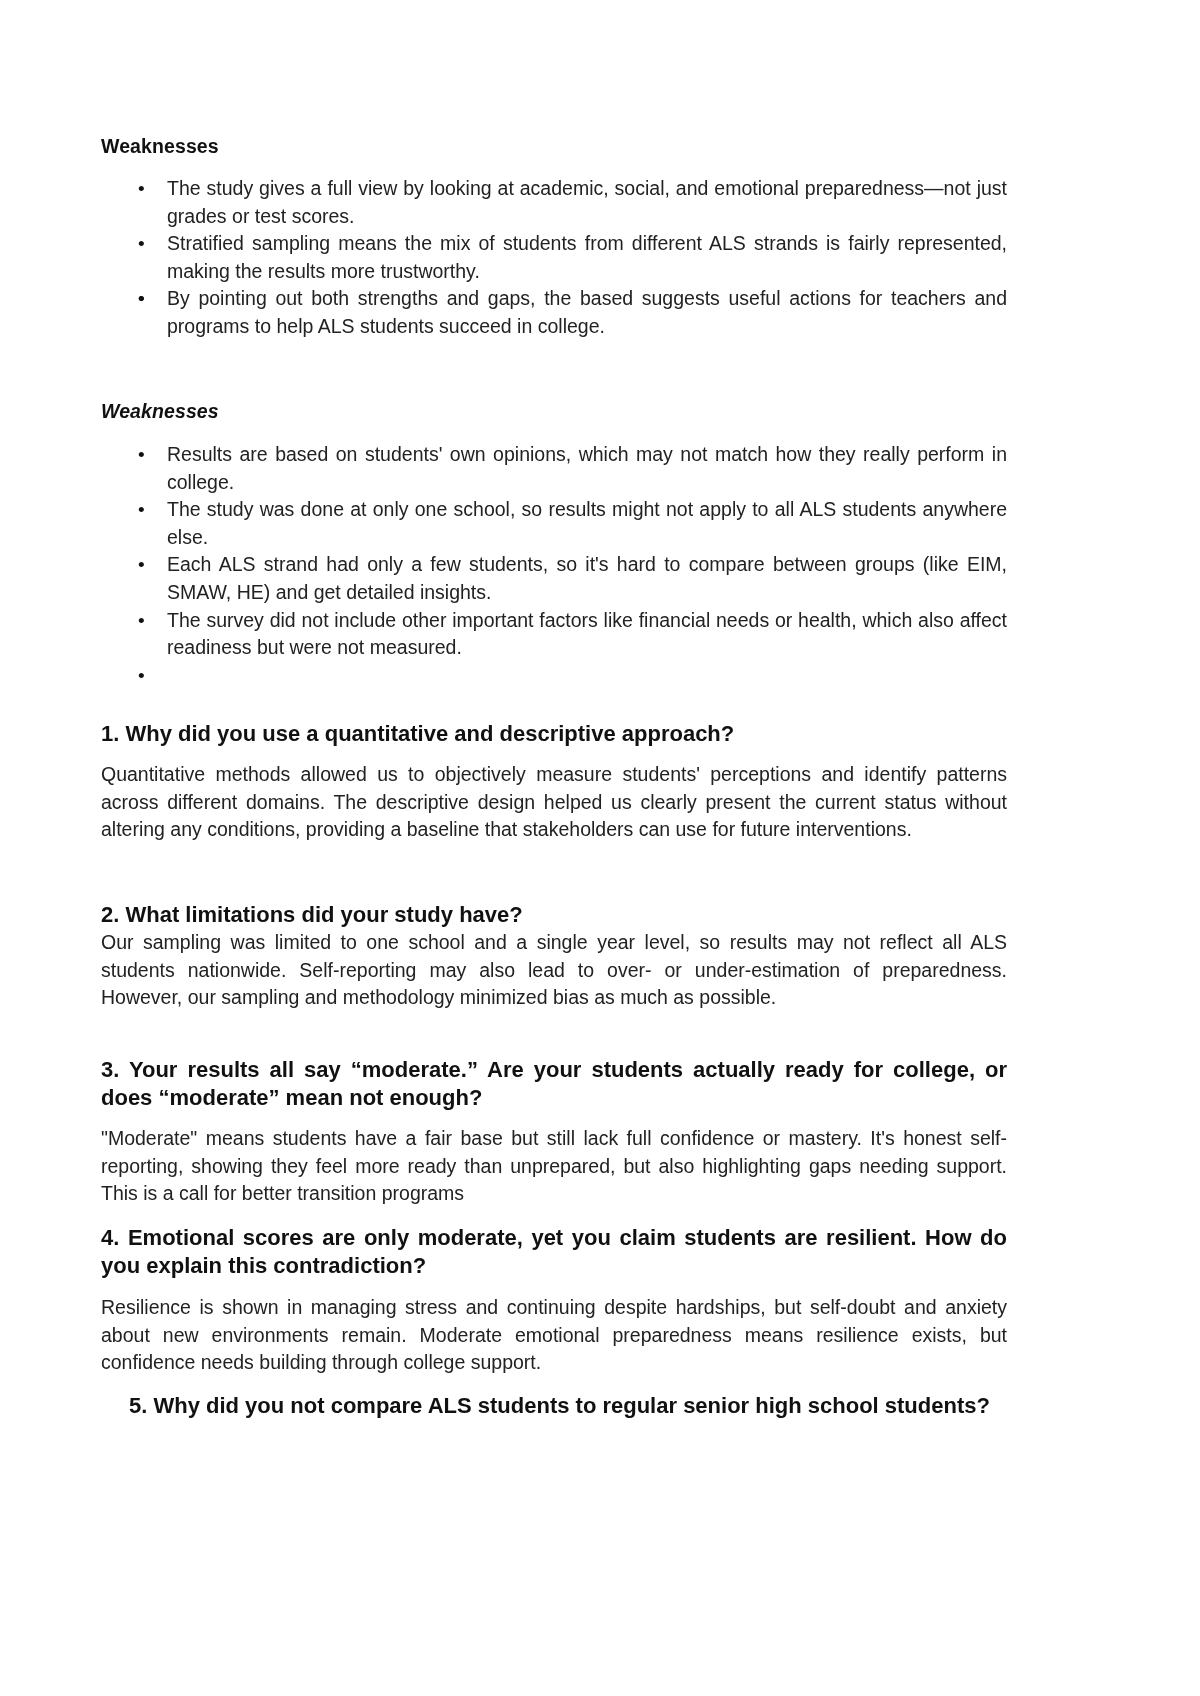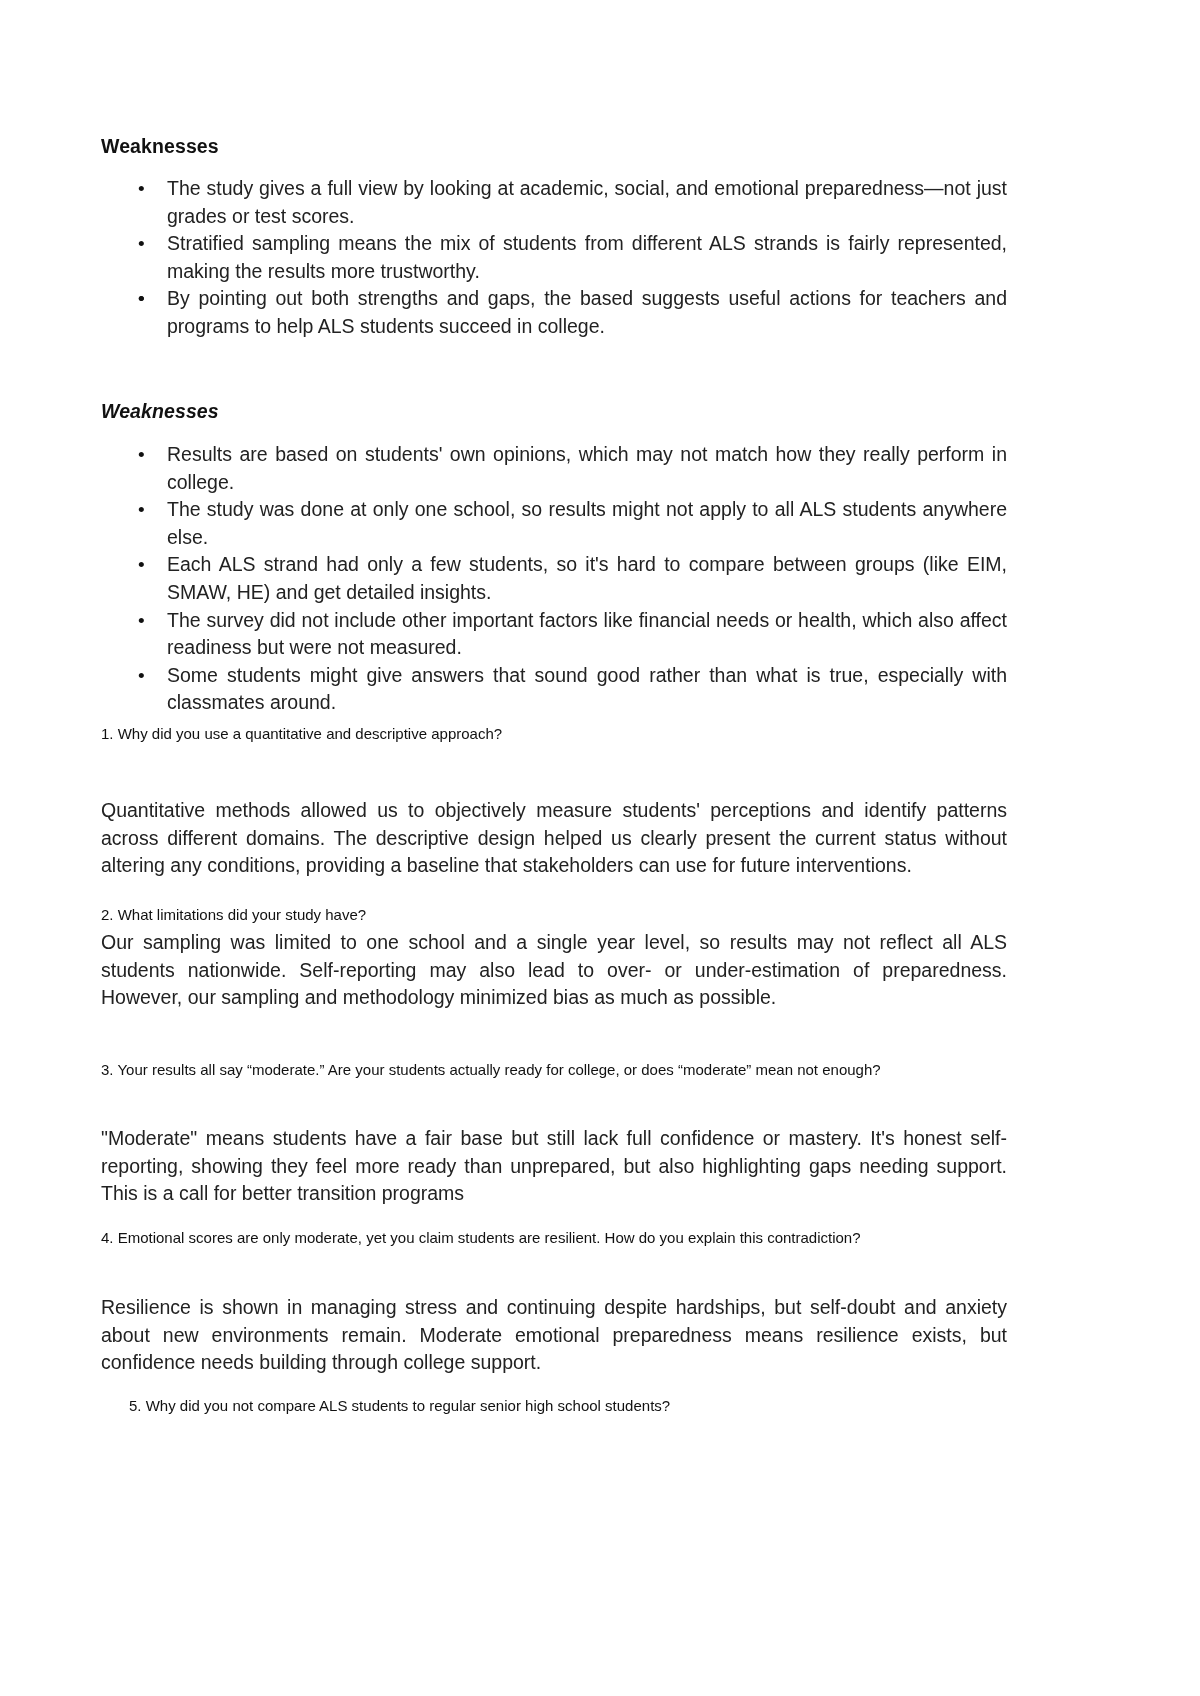--- a/index.html
+++ b/index.html
@@ -1,20 +1,20 @@
 <!DOCTYPE html>
 <html><head>
 <meta charset="utf-8">
 <style>
   html, body { margin:0; padding:0; background:#ffffff; }
   body { width:1200px; height:1696px; position:relative; overflow:hidden;
          font-family:"Liberation Sans", sans-serif; color:#111111; }
   .page { position:absolute; left:101px; top:0; width:906px; }
   .h { position:absolute; left:0; font-weight:bold; font-size:19.5px; line-height:27.6px; color:#111; letter-spacing:0.1px; }
-  .q { position:absolute; left:0; width:906px; font-weight:normal; font-size:15px; line-height:27.6px; text-align:justify; color:#111; }
+  .q { position:absolute; left:0; width:906px; font-weight:bold; font-size:22px; line-height:27.6px; text-align:justify; color:#111; }
   .p { position:absolute; left:0; width:906px; font-size:19.5px; line-height:27.6px; text-align:justify; color:#222; }
   .ul { position:absolute; left:0; width:906px; margin:0; padding:0; list-style:none; }
   .li { position:relative; padding-left:66px; font-size:19.5px; line-height:27.6px; text-align:justify; color:#222; }
   .bullet { position:absolute; left:37px; top:0; font-size:19px; line-height:27.6px; color:#111; }
 </style>
 </head>
 <body>
 
 <div class="page">
 
@@ -25,25 +25,25 @@
     <li class="li"><span class="bullet">•</span></li>
     <li class="li"><span class="bullet">•</span><span>By pointing out both strengths and gaps, the based suggests useful actions for teachers and programs to help ALS students succeed in college.</span></li>
   </ul>
 
   <div class="h" style="top:398px;font-style:italic;">Weaknesses</div>
   <ul class="ul" style="top:441px;">
     <li class="li"><span class="bullet">•</span><span>Results are based on students' own opinions, which may not match how they really perform in college.</span></li>
     <li class="li"><span class="bullet">•</span><span>The study was done at only one school, so results might not apply to all ALS students anywhere else.</span></li>
     <li class="li"><span class="bullet">•</span><span>Each ALS strand had only a few students, so it's hard to compare between groups (like EIM, SMAW, HE) and get detailed insights.</span></li>
     <li class="li"><span class="bullet">•</span><span>The survey did not include other important factors like financial needs or health, which also affect readiness but were not measured.</span></li>
-    <li class="li"><span class="bullet">•</span><span>Some students might give answers that sound good rather than what is true, especially with classmates around.</span></li>
+    <li class="li"><span class="bullet">•</span></li>
   </ul>
 
   <div class="q" style="top:720px;">1. Why did you use a quantitative and descriptive approach?</div>
-  <div class="p" style="top:761px;margin-top:36px;">Quantitative methods allowed us to objectively measure students' perceptions and identify patterns across different domains. The descriptive design helped us clearly present the current status without altering any conditions, providing a baseline that stakeholders can use for future interventions.</div>
+  <div class="p" style="top:761px;">Quantitative methods allowed us to objectively measure students' perceptions and identify patterns across different domains. The descriptive design helped us clearly present the current status without altering any conditions, providing a baseline that stakeholders can use for future interventions.</div>
 
   <div class="q" style="top:901px;">2. What limitations did your study have?</div>
   <div class="p" style="top:929px;">Our sampling was limited to one school and a single year level, so results may not reflect all ALS students nationwide. Self-reporting may also lead to over- or under-estimation of preparedness. However, our sampling and methodology minimized bias as much as possible.</div>
 
   <div class="q" style="top:1056px;">3. Your results all say “moderate.” Are your students actually ready for college, or does “moderate” mean not enough?</div>
   <div class="p" style="top:1125px;">"Moderate" means students have a fair base but still lack full confidence or mastery. It's honest self-reporting, showing they feel more ready than unprepared, but also highlighting gaps needing support. This is a call for better transition programs</div>
 
   <div class="q" style="top:1224px;">4. Emotional scores are only moderate, yet you claim students are resilient. How do you explain this contradiction?</div>
   <div class="p" style="top:1294px;">Resilience is shown in managing stress and continuing despite hardships, but self-doubt and anxiety about new environments remain. Moderate emotional preparedness means resilience exists, but confidence needs building through college support.</div>
 

